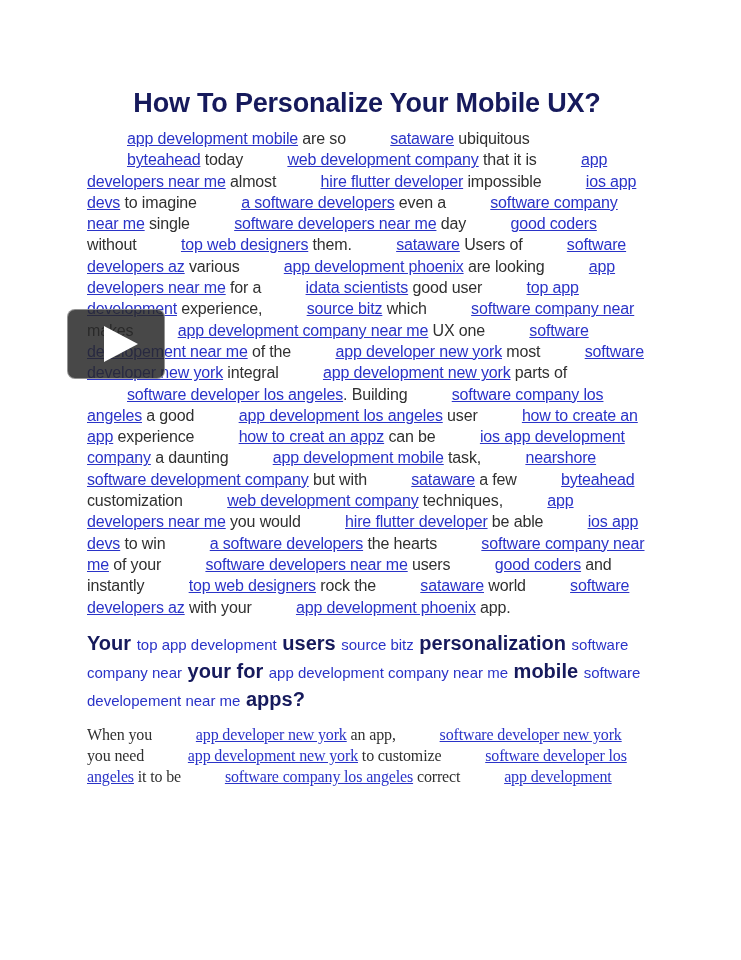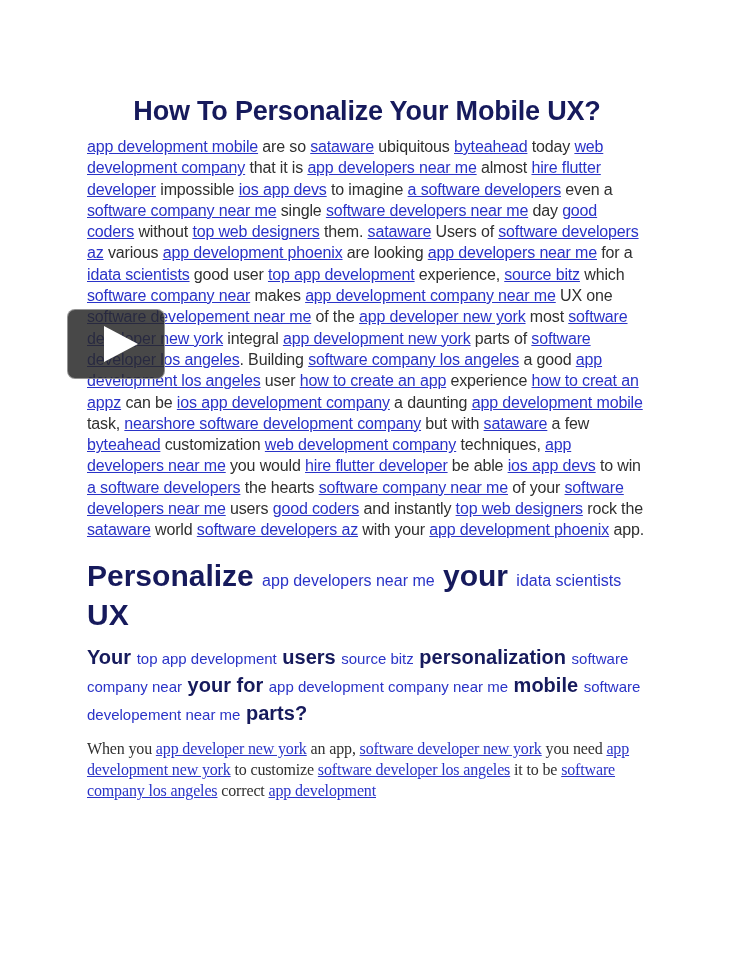--- a/index.html
+++ b/index.html
@@ -10,21 +10,21 @@
     body {
       width: 741px;
       height: 960px;
       position: relative;
       overflow: hidden;
       font-family: "Liberation Sans", "DejaVu Sans", sans-serif;
     }
     .page {
       position: absolute;
       left: 87px;
-      top: 94px;
+      top: 86px;
       width: 560px;
     }
     .title {
       font-family: "Liberation Sans", sans-serif;
       font-weight: bold;
       font-size: 27px;
       color: #161a5c;
       text-align: center;
       margin: 0 0 8px 0;
       letter-spacing: -0.2px;
@@ -34,20 +34,21 @@
       font-size: 16px;
       line-height: 21.3px;
       color: #303030;
       margin: 0;
       letter-spacing: -0.15px;
     }
     .para a, .heading a {
       color: #2a33c8;
       text-decoration: underline;
       cursor: pointer;
+      margin-left: 40px;
     }
     .h2 {
       margin: 18px 0 0 0;
       font-weight: bold;
       color: #161a5c;
       font-size: 30px;
       line-height: 34px;
     }
     .h2 a {
       font-weight: normal;
@@ -87,22 +88,21 @@
       left: 0;
       top: 0;
     }
   </style>
 </head>
 <body>
 
 <div class="page">
   <h1 class="title">How To Personalize Your Mobile UX?</h1>
   <p class="para"><a>app development mobile</a><span> are so </span><a>sataware</a><span> ubiquitous </span><a>byteahead</a><span> today </span><a>web development company</a><span> that it is </span><a>app developers near me</a><span> almost </span><a>hire flutter developer</a><span> impossible </span><a>ios app devs</a><span> to imagine </span><a>a software developers</a><span> even a </span><a>software company near me</a><span> single </span><a>software developers near me</a><span> day </span><a>good coders</a><span> without </span><a>top web designers</a><span> them. </span><a>sataware</a><span> Users of </span><a>software developers az</a><span> various </span><a>app development phoenix</a><span> are looking </span><a>app developers near me</a><span> for a </span><a>idata scientists</a><span> good user </span><a>top app development</a><span> experience, </span><a>source bitz</a><span> which </span><a>software company near</a><span> makes </span><a>app development company near me</a><span> UX one </span><a>software developement near me</a><span> of the </span><a>app developer new york</a><span> most </span><a>software developer new york</a><span> integral </span><a>app development new york</a><span> parts of </span><a>software developer los angeles</a><span>. Building </span><a>software company los angeles</a><span> a good </span><a>app development los angeles</a><span> user </span><a>how to create an app</a><span> experience </span><a>how to creat an appz</a><span> can be </span><a>ios app development company</a><span> a daunting </span><a>app development mobile</a><span> task, </span><a>nearshore software development company</a><span> but with </span><a>sataware</a><span> a few </span><a>byteahead</a><span> customization </span><a>web development company</a><span> techniques, </span><a>app developers near me</a><span> you would </span><a>hire flutter developer</a><span> be able </span><a>ios app devs</a><span> to win </span><a>a software developers</a><span> the hearts </span><a>software company near me</a><span> of your </span><a>software developers near me</a><span> users </span><a>good coders</a><span> and instantly </span><a>top web designers</a><span> rock the </span><a>sataware</a><span> world </span><a>software developers az</a><span> with your </span><a>app development phoenix</a><span> app.</span></p>
-  <div class="h2"><span>Personalize </span><a>app developers near me</a><span> your </span><a>idata scientists</a><span> UX</span></div>
-  <div class="h3"><span>Your </span><a>top app development</a><span> users </span><a>source bitz</a><span> personalization </span><a>software company near</a><span> your for </span><a>app development company near me</a><span> mobile </span><a>software developement near me</a><span> parts?</span></div>
+  <div class="h3"><span>Your </span><a>top app development</a><span> users </span><a>source bitz</a><span> personalization </span><a>software company near</a><span> your for </span><a>app development company near me</a><span> mobile </span><a>software developement near me</a><span> apps?</span></div>
   <p class="para para2"><span>When you </span><a>app developer new york</a><span> an app, </span><a>software developer new york</a><span> you need </span><a>app development new york</a><span> to customize </span><a>software developer los angeles</a><span> it to be </span><a>software company los angeles</a><span> correct </span><a>app development</a></p>
 </div>
 
 <div class="video-overlay">
   <svg width="96" height="68" viewBox="0 0 96 68">
     <polygon points="36,16 36,52 70,34" fill="#ffffff"></polygon>
   </svg>
 </div>
 
 </body></html>

